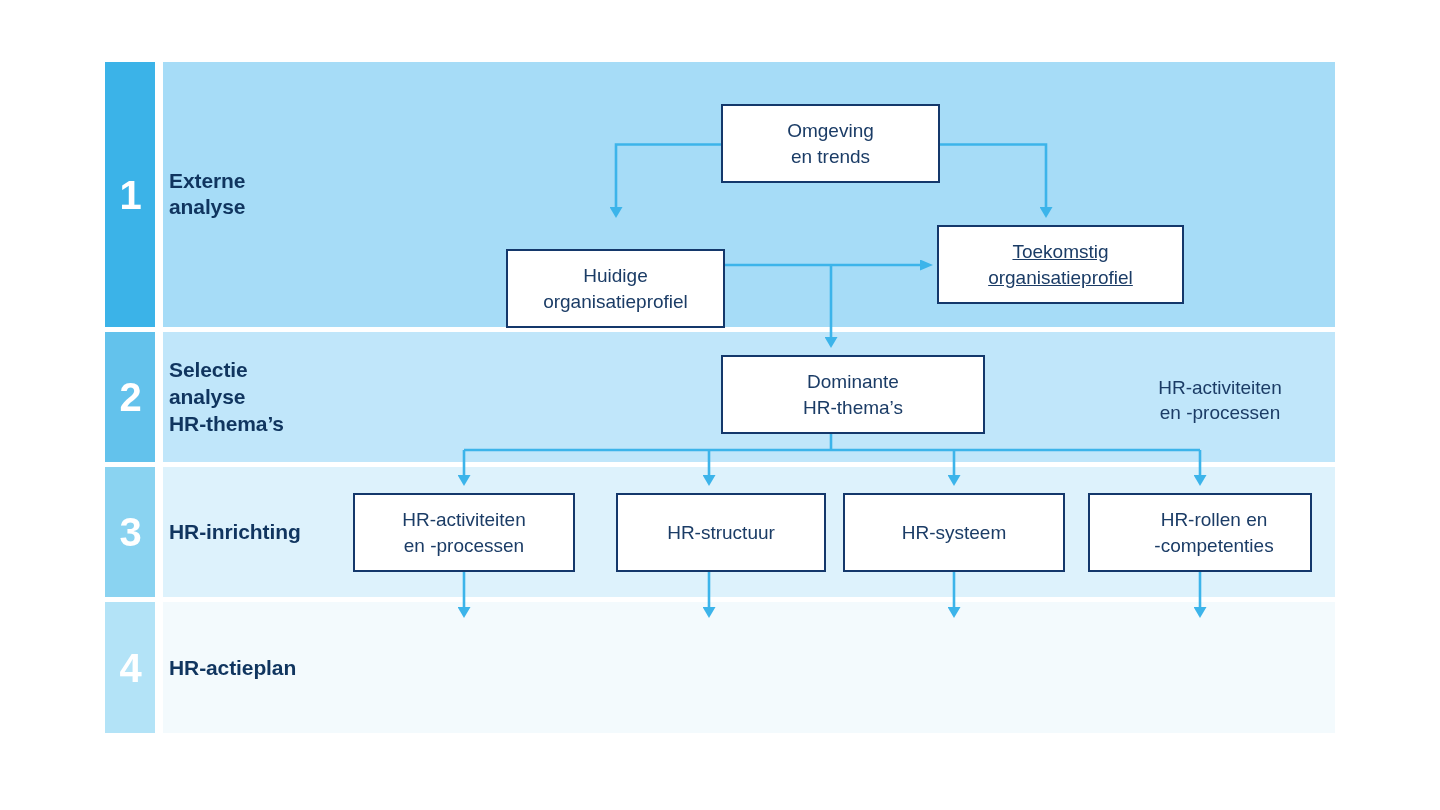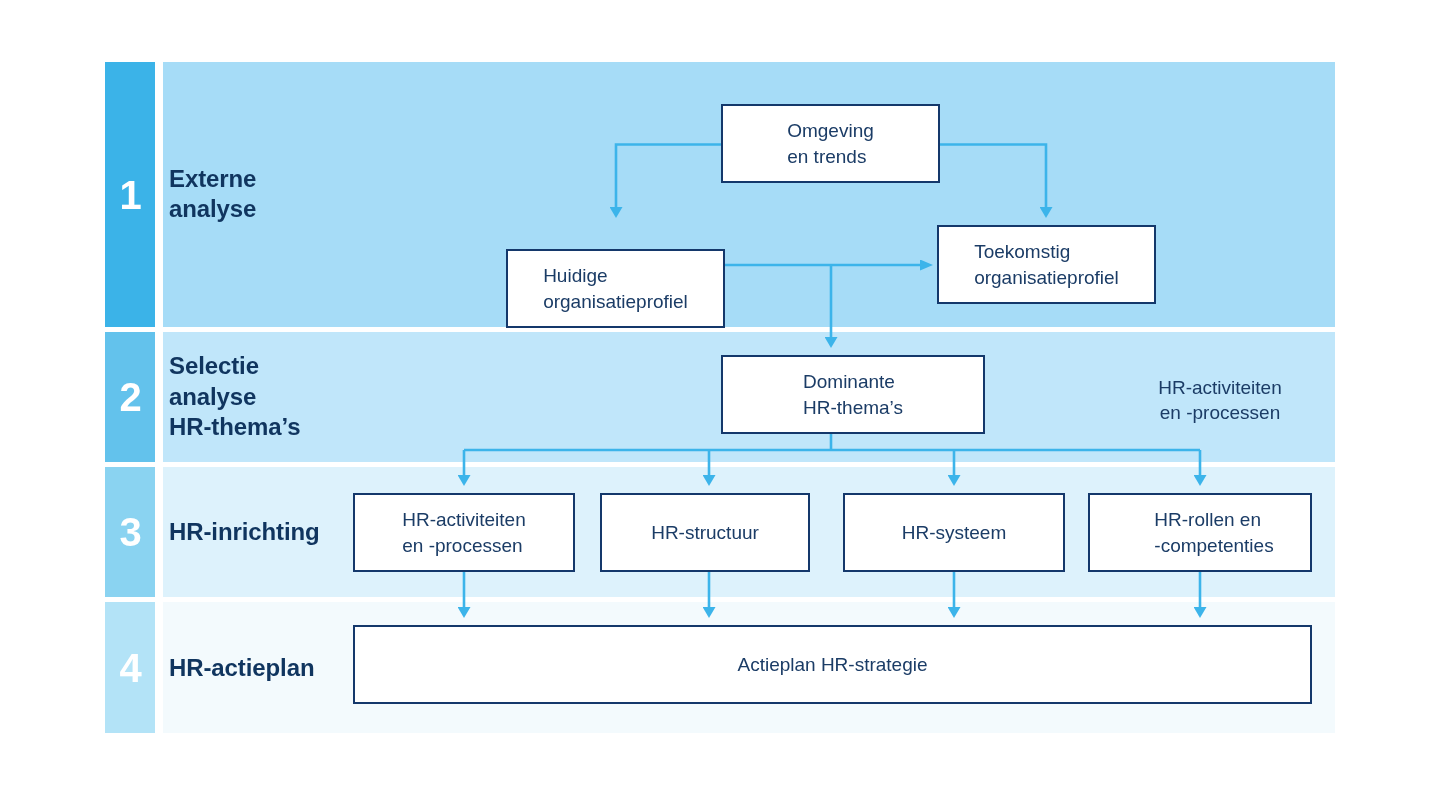--- a/index.html
+++ b/index.html
@@ -49,21 +49,21 @@
     top: 0;
     bottom: 0;
   }
   .band .stage-label {
     position: absolute;
     left: 64px;
     top: 50%;
     transform: translateY(-50%);
     color: #10355f;
     font-weight: 700;
-    font-size: 24px;
+    font-size: 21px;
     line-height: 1.28;
     letter-spacing: -0.1px;
     white-space: pre-line;
   }
 
   
   #band1 { top: 62px;  height: 265px; }
   #band1 .numcell { background: #3bb3e8; }
   #band1 .bodycell { background: #a6dcf7; }
 
@@ -81,34 +81,34 @@
 
   
   .node {
     position: absolute;
     background: #ffffff;
     border: 2px solid #14386b;
     box-sizing: border-box;
     display: flex;
     align-items: center;
     justify-content: center;
-    text-align: left;
+    text-align: center;
     color: #1b3c66;
     font-size: 19px;
     line-height: 1.32;
     white-space: pre-line;
     z-index: 5;
   }
 
   #node-omgeving      { left: 721px; top: 104px; width: 219px; height: 79px; }
   #node-huidig        { left: 506px; top: 225px; width: 219px; height: 79px; margin-top: 24px; }
-  #node-toekomst      { left: 937px; top: 225px; width: 219px; height: 79px; }
+  #node-toekomst      { left: 937px; top: 225px; width: 247px; height: 79px; text-decoration: underline; }
   #node-dominante     { left: 721px; top: 355px; width: 264px; height: 79px; }
   #node-hr-act        { left: 353px; top: 493px; width: 222px; height: 79px; }
-  #node-hr-struct     { left: 600px; top: 493px; width: 210px; height: 79px; }
+  #node-hr-struct     { left: 616px; top: 493px; width: 210px; height: 79px; }
   #node-hr-sys        { left: 843px; top: 493px; width: 222px; height: 79px; }
   #node-hr-rol        { left: 1088px; top: 493px; width: 224px; height: 79px; padding-left: 28px; }
   #node-actieplan     { left: 353px; top: 625px; width: 959px; height: 79px; }
 
   
   #side-caption {
     position: absolute;
     left: 1105px;
     top: 375px;
     width: 230px;
@@ -223,15 +223,14 @@
   <div class="node" id="node-hr-act">HR-activiteiten
 en -processen</div>
 
   <div class="node" id="node-hr-struct">HR-structuur</div>
 
   <div class="node" id="node-hr-sys">HR-systeem</div>
 
   <div class="node" id="node-hr-rol">HR-rollen en
 -competenties</div>
 
-  <div class="node" id="node-actieplan">Actieplan HR-strategie</div>
 
 </div>
 
 </body></html>

